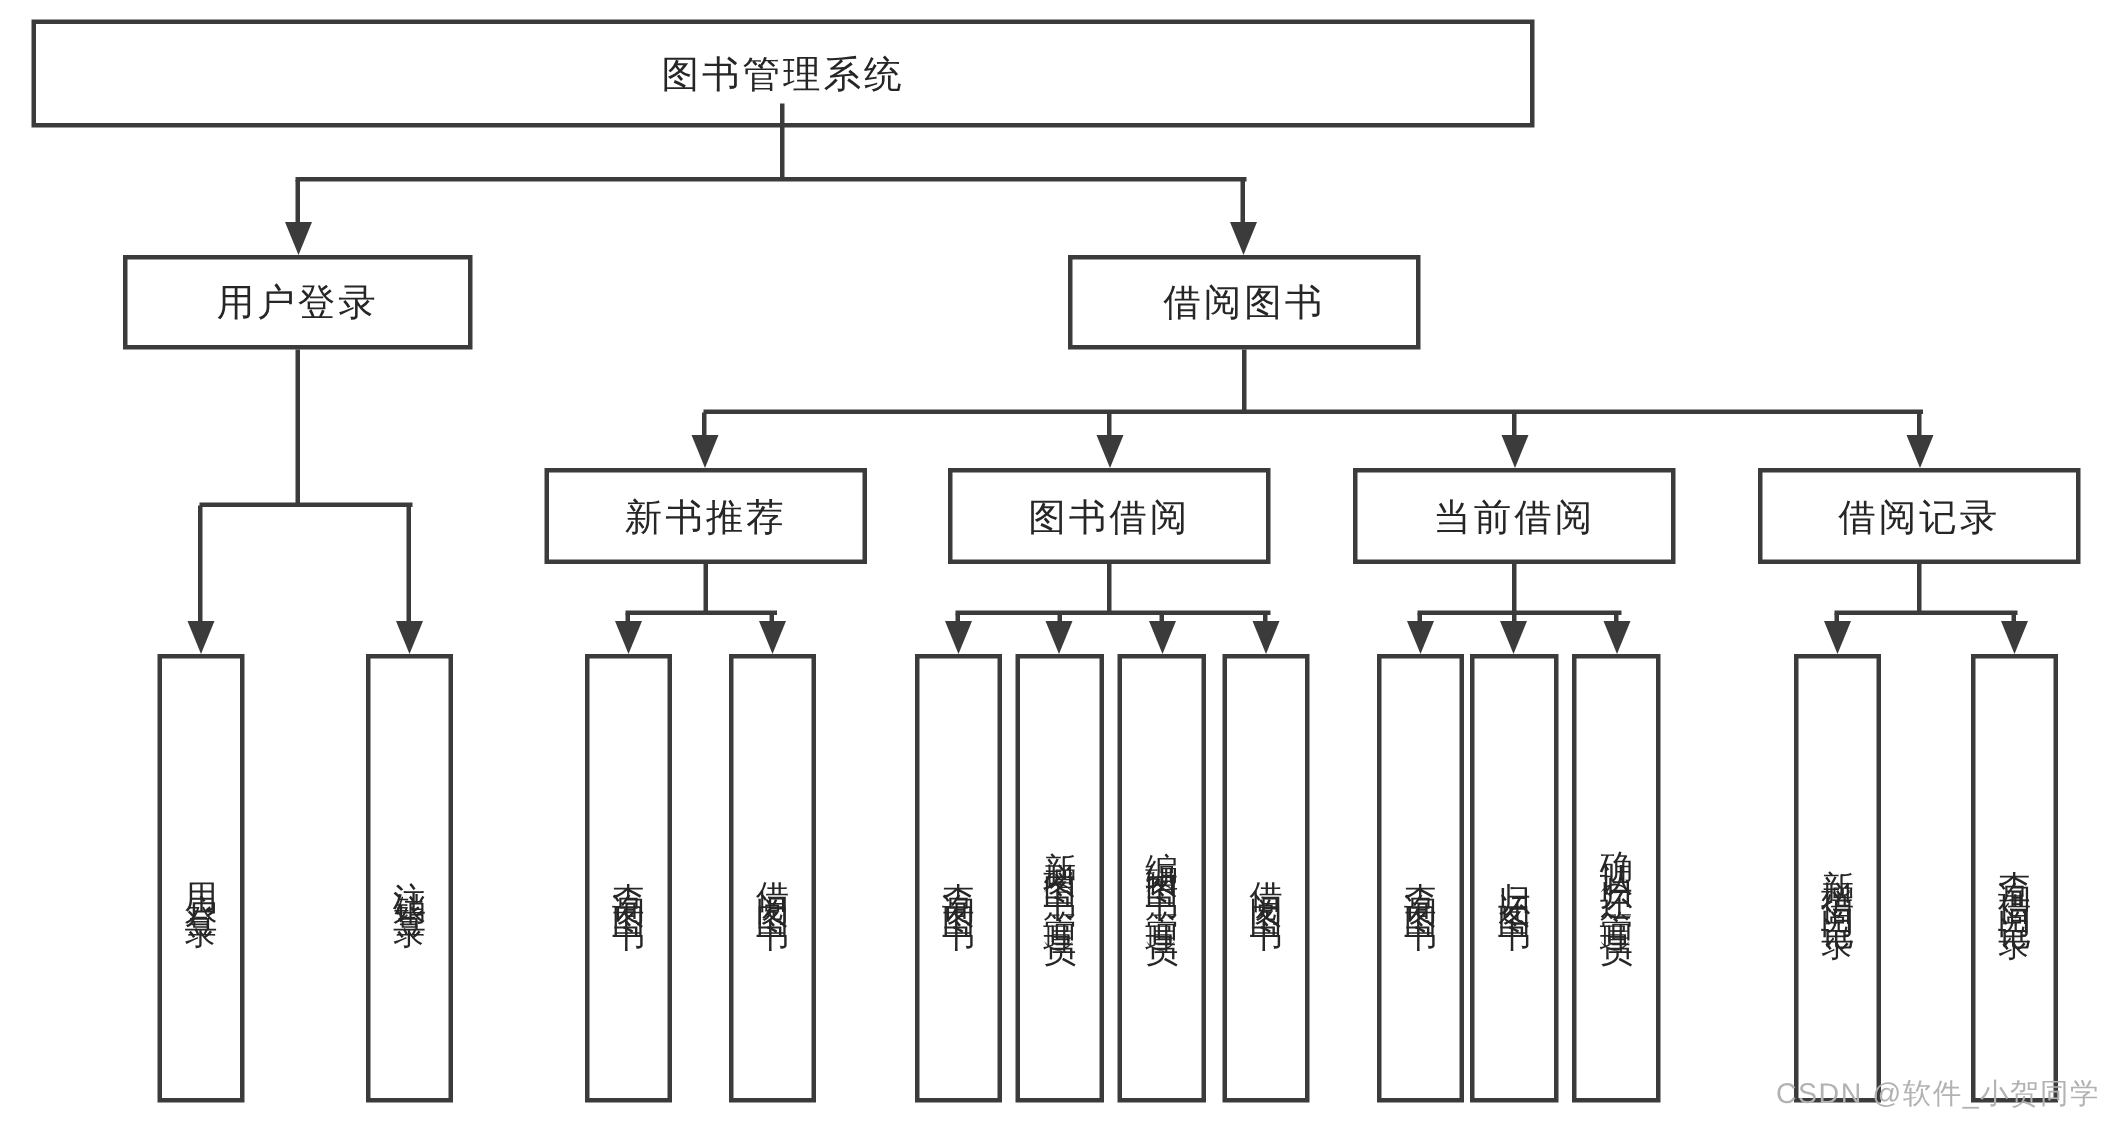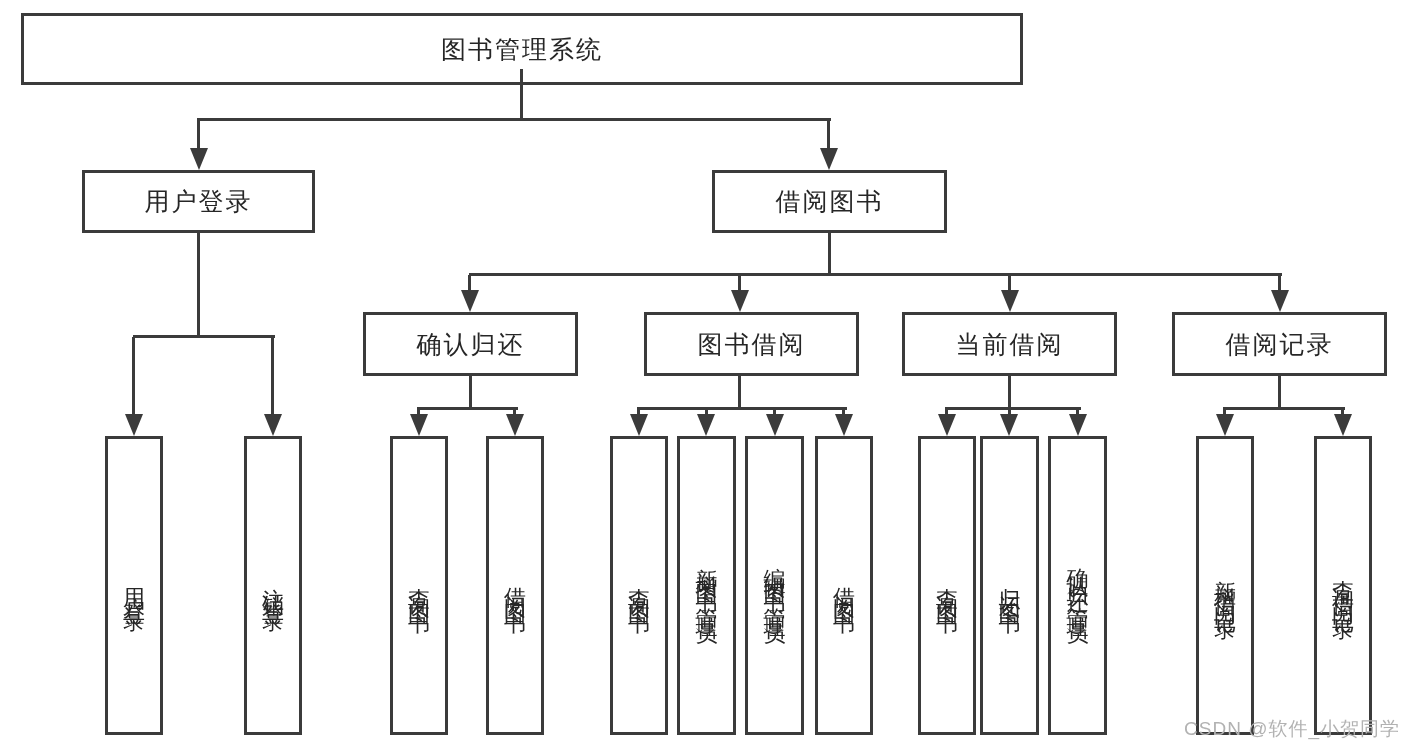--- a/index.html
+++ b/index.html
@@ -91,23 +91,23 @@
   <div class="line" style="left:468px; top:275px; width:3px; height:17px;"></div>
   <div class="arrow" style="left:461px; top:290px;"></div>
   <div class="line" style="left:738px; top:275px; width:3px; height:17px;"></div>
   <div class="arrow" style="left:731px; top:290px;"></div>
   <div class="line" style="left:1008px; top:275px; width:3px; height:17px;"></div>
   <div class="arrow" style="left:1001px; top:290px;"></div>
   <div class="line" style="left:1278px; top:275px; width:3px; height:17px;"></div>
   <div class="arrow" style="left:1271px; top:290px;"></div>
 
   <div class="box hbox" style="left:363px; top:312px; width:215px; height:64px;">
-    <span class="htext">确认归还</span>
+    <span class="htext">新书推荐</span>
   </div>
-  <div class="box hbox" style="left:632px; top:312px; width:215px; height:64px;margin-left:12px;">
+  <div class="box hbox" style="left:632px; top:312px; width:215px; height:64px;">
     <span class="htext">图书借阅</span>
   </div>
   <div class="box hbox" style="left:902px; top:312px; width:215px; height:64px;text-align:center;">
     <span class="htext">当前借阅</span>
   </div>
   <div class="box hbox" style="left:1172px; top:312px; width:215px; height:64px;">
     <span class="htext">借阅记录</span>
   </div>
 
   <div class="line" style="left:469px; top:376px; width:3px; height:33px;"></div>

